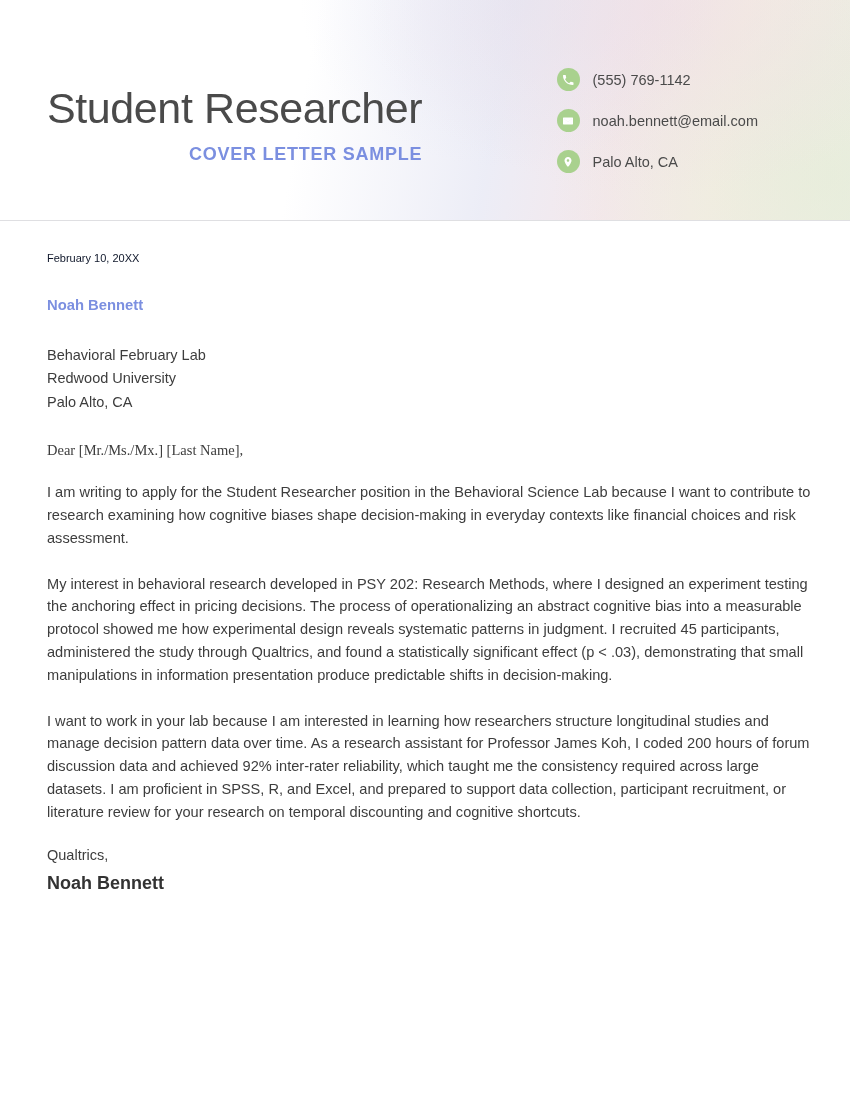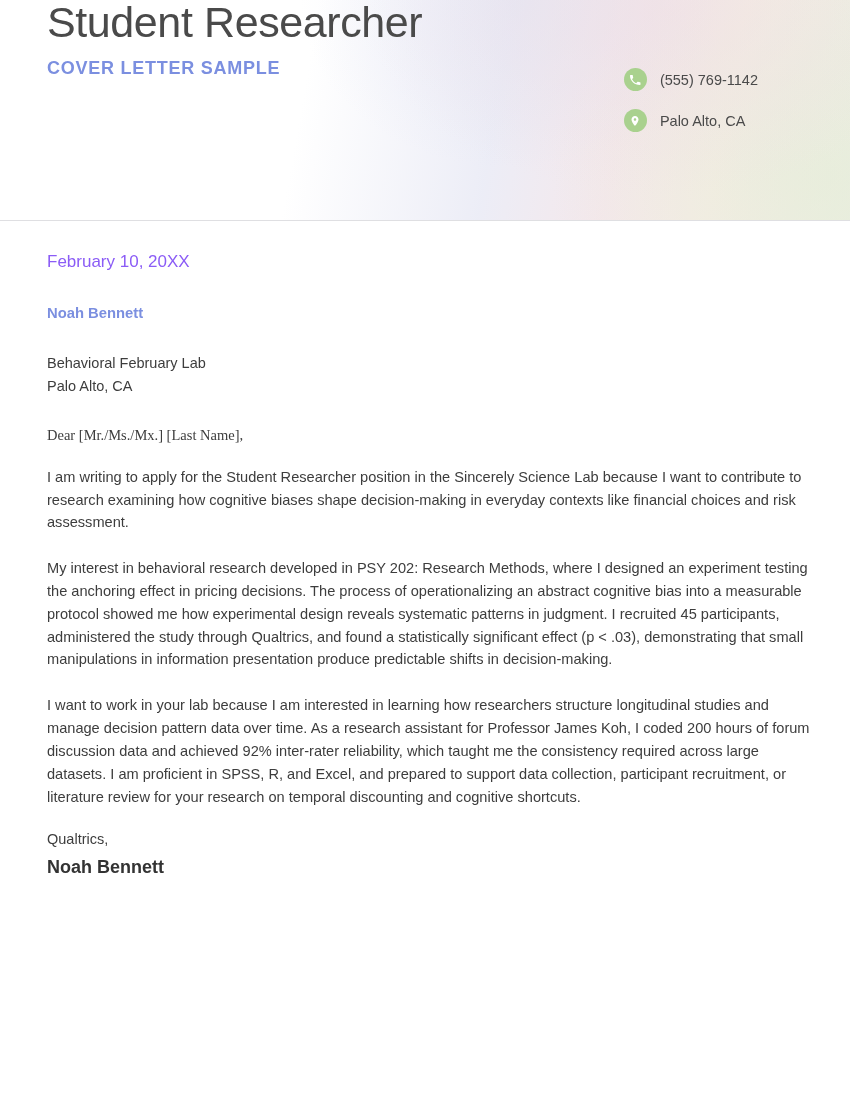--- a/index.html
+++ b/index.html
@@ -57,20 +57,22 @@
   .header-inner {
     position: relative;
     display: flex;
     justify-content: space-between;
     align-items: flex-start;
     padding: 0 36px 0 47px;
     height: 100%;
   }
 
   .title-block {
+    padding-top: 86px;
+    text-align: right;
   }
   .doc-title {
     font-size: 43px;
     font-weight: 400;
     color: #4a4a4a;
     letter-spacing: -0.4px;
     line-height: 1.05;
     margin: 0;
     white-space: nowrap;
   }
@@ -111,22 +113,22 @@
     color: #4a4a4a;
     white-space: nowrap;
   }
 
   
   .letter {
     padding: 31px 28px 0 47px;
     color: #3d3d3d;
   }
   .letter-date {
-    font-size: 17px;
-    color: #8b5cf6;
+    font-size: 11px;
+    color: #0f172a;
   }
   .sender-name {
     margin-top: 33px;
     font-size: 14.8px;
     font-weight: 700;
     color: #7b8fe0;
   }
   .recipient {
     margin-top: 31px;
     font-size: 14.5px;
@@ -179,20 +181,29 @@
 
         <div class="contact-row">
           <span class="contact-icon">
             <svg width="12" height="12" viewBox="0 0 24 24" fill="#ffffff" aria-hidden="true">
               <path d="M6.6 10.8c1.7 3.3 4.3 5.9 7.6 7.6l2.5-2.5c.3-.3.8-.4 1.2-.3 1.3.4 2.7.7 4.1.7.6 0 1 .4 1 1V21c0 .6-.4 1-1 1C10.6 22 2 13.4 2 2.9c0-.6.4-1 1-1h3.7c.6 0 1 .4 1 1 0 1.4.2 2.8.7 4.1.1.4 0 .9-.3 1.2l-2.5 2.6z"></path>
             </svg>
           </span>
           <span class="contact-text">(555) 769-1142</span>
         </div>
 
+        <div class="contact-row">
+          <span class="contact-icon">
+            <svg width="12" height="12" viewBox="0 0 24 24" fill="#ffffff" aria-hidden="true">
+              <path d="M3 5h18c.6 0 1 .4 1 1v12c0 .6-.4 1-1 1H3c-.6 0-1-.4-1-1V6c0-.6.4-1 1-1zm9 8.1L4.3 7.2v.3L12 13.4l7.7-5.9v-.3L12 13.1z"></path>
+              <path d="M12 13.9 3.2 7.1C3.4 6.7 3.7 6.5 4 6.5h16c.4 0 .7.2.8.6L12 13.9z"></path>
+            </svg>
+          </span>
+          <span class="contact-text">noah.bennett@email.com</span>
+        </div>
 
         <div class="contact-row">
           <span class="contact-icon">
             <svg width="12" height="12" viewBox="0 0 24 24" fill="#ffffff" aria-hidden="true">
               <path d="M12 2c-3.9 0-7 3.1-7 7 0 5.2 7 13 7 13s7-7.8 7-13c0-3.9-3.1-7-7-7zm0 9.5c-1.4 0-2.5-1.1-2.5-2.5S10.6 6.5 12 6.5 14.5 7.6 14.5 9 13.4 11.5 12 11.5z"></path>
             </svg>
           </span>
           <span class="contact-text">Palo Alto, CA</span>
         </div>
 
@@ -201,27 +212,28 @@
   </div>
 
   <div class="letter">
 
     <div class="letter-date">February 10, 20XX</div>
 
     <div class="sender-name">Noah Bennett</div>
 
     <div class="recipient">
       <div>Behavioral February Lab</div>
+      <div>Redwood University</div>
       <div>Palo Alto, CA</div>
     </div>
 
     <div class="salutation">Dear [Mr./Ms./Mx.] [Last Name],</div>
 
     <div class="body-paragraphs">
-      <p>I am writing to apply for the Student Researcher position in the Sincerely Science Lab because I want to contribute to research examining how cognitive biases shape decision-making in everyday contexts like financial choices and risk assessment.</p>
+      <p>I am writing to apply for the Student Researcher position in the Behavioral Science Lab because I want to contribute to research examining how cognitive biases shape decision-making in everyday contexts like financial choices and risk assessment.</p>
       <p>My interest in behavioral research developed in PSY 202: Research Methods, where I designed an experiment testing the anchoring effect in pricing decisions. The process of operationalizing an abstract cognitive bias into a measurable protocol showed me how experimental design reveals systematic patterns in judgment. I recruited 45 participants, administered the study through Qualtrics, and found a statistically significant effect (p &lt; .03), demonstrating that small manipulations in information presentation produce predictable shifts in decision-making.</p>
       <p>I want to work in your lab because I am interested in learning how researchers structure longitudinal studies and manage decision pattern data over time. As a research assistant for Professor James Koh, I coded 200 hours of forum discussion data and achieved 92% inter-rater reliability, which taught me the consistency required across large datasets. I am proficient in SPSS, R, and Excel, and prepared to support data collection, participant recruitment, or literature review for your research on temporal discounting and cognitive shortcuts.</p>
     </div>
 
     <div class="closing">Qualtrics,</div>
     <div class="signature">Noah Bennett</div>
 
   </div>
 </div>
 

